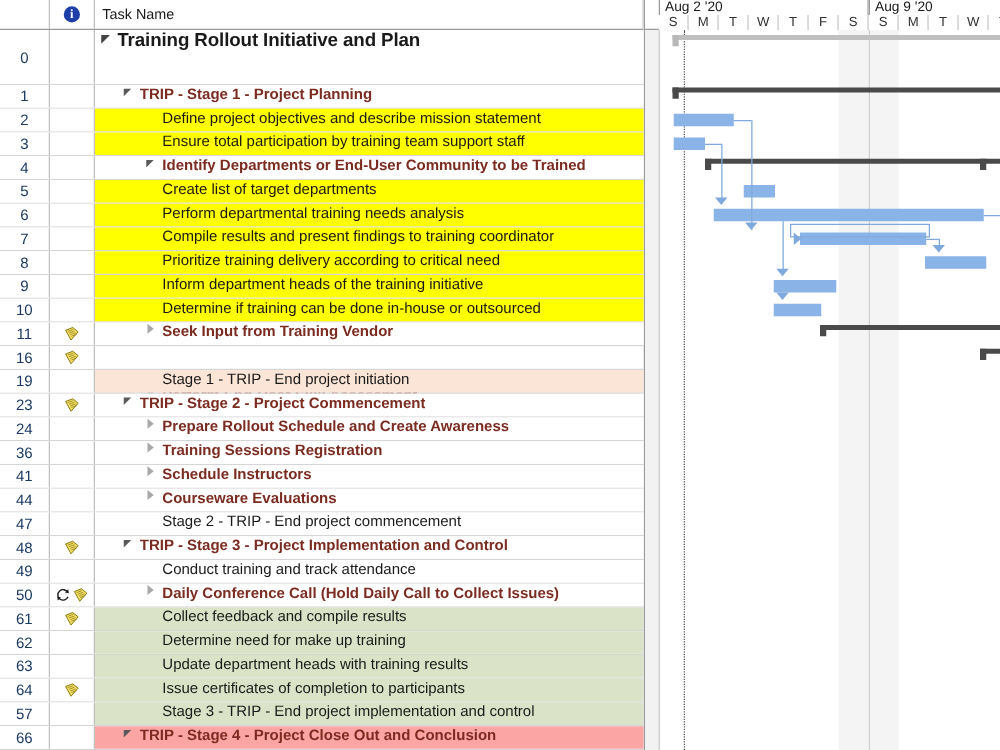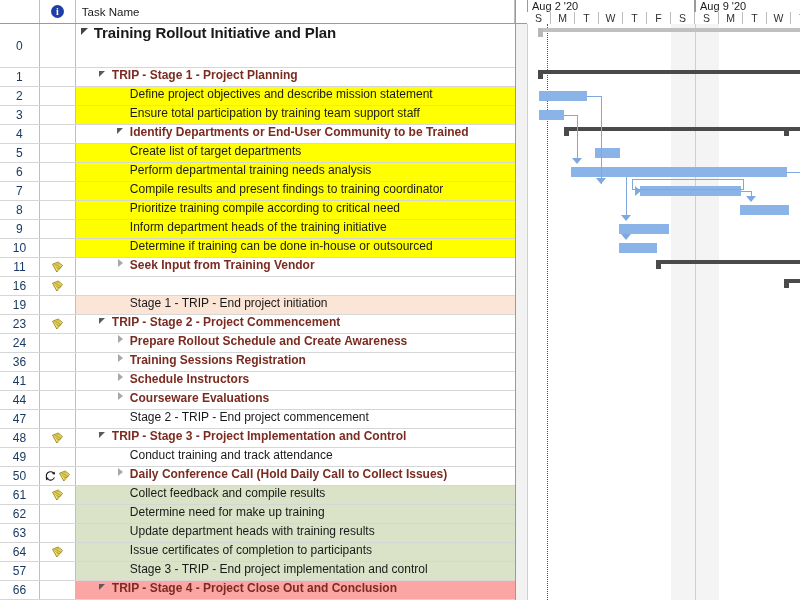--- a/index.html
+++ b/index.html
@@ -350,21 +350,21 @@
               <span class="txt">Compile results and present findings to training coordinator</span>
             </div>
           </div>
         </div>
         <div class="row">
           <div class="cell c-id-cell">8</div>
           <div class="cell c-info-cell"></div>
           <div class="cell c-name-cell" style="background: rgb(255, 255, 0);">
             <div class="nm ind2 lvl-task">
               <span class="tri none"></span>
-              <span class="txt">Prioritize training compile according to critical need</span>
+              <span class="txt">Prioritize training delivery according to critical need</span>
             </div>
           </div>
         </div>
         <div class="row">
           <div class="cell c-id-cell">9</div>
           <div class="cell c-info-cell"></div>
           <div class="cell c-name-cell" style="background: rgb(255, 255, 0);">
             <div class="nm ind2 lvl-task">
               <span class="tri none"></span>
               <span class="txt">Inform department heads of the training initiative</span>

